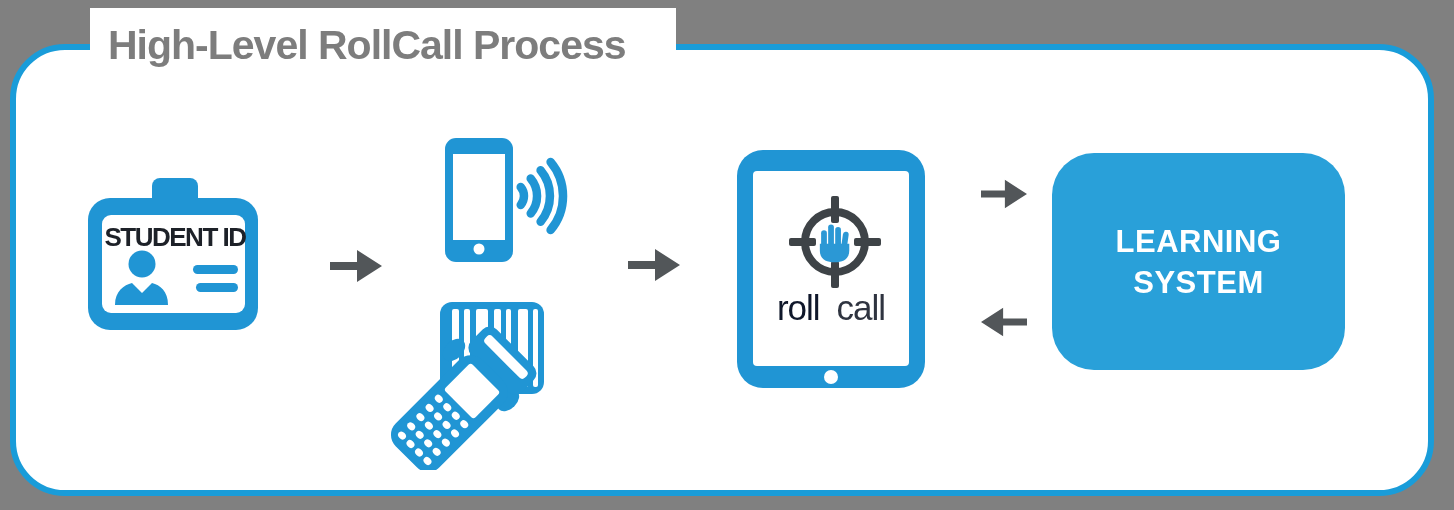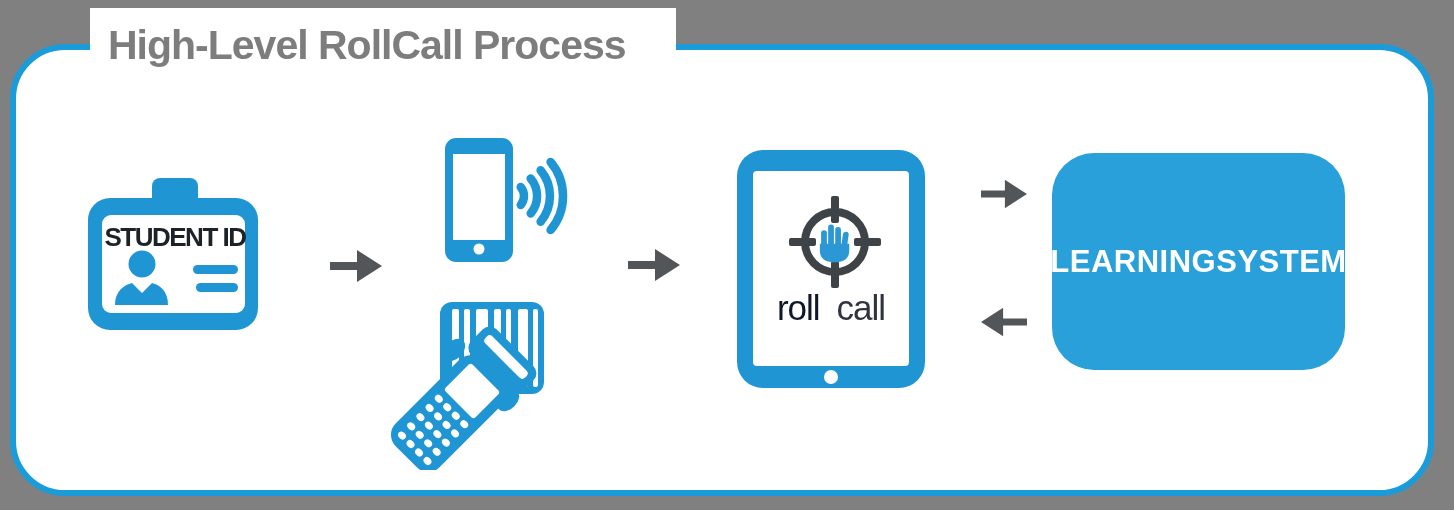--- a/index.html
+++ b/index.html
@@ -37,21 +37,21 @@
     text-align:center;font-size:35px;letter-spacing:-1px;
     white-space:nowrap;z-index:6;
   }
   .logo-roll{color:#0f172a;}
   .logo-call{color:#2f3440;margin-left:17px;}
 
   
   .lms-box{
     position:absolute;left:1052px;top:153px;width:293px;height:217px;
     background:#29a0d9;border-radius:42px;
-    display:flex;flex-direction:row;align-items:center;justify-content:center;
+    display:flex;flex-direction:column;align-items:center;justify-content:center;
   }
   .lms-line{
     color:#ffffff;font-weight:bold;font-size:31px;line-height:41px;
     letter-spacing:0.5px;text-align:center;
   }
 </style>
 </head>
 <body>
 
 <div id="stage">

